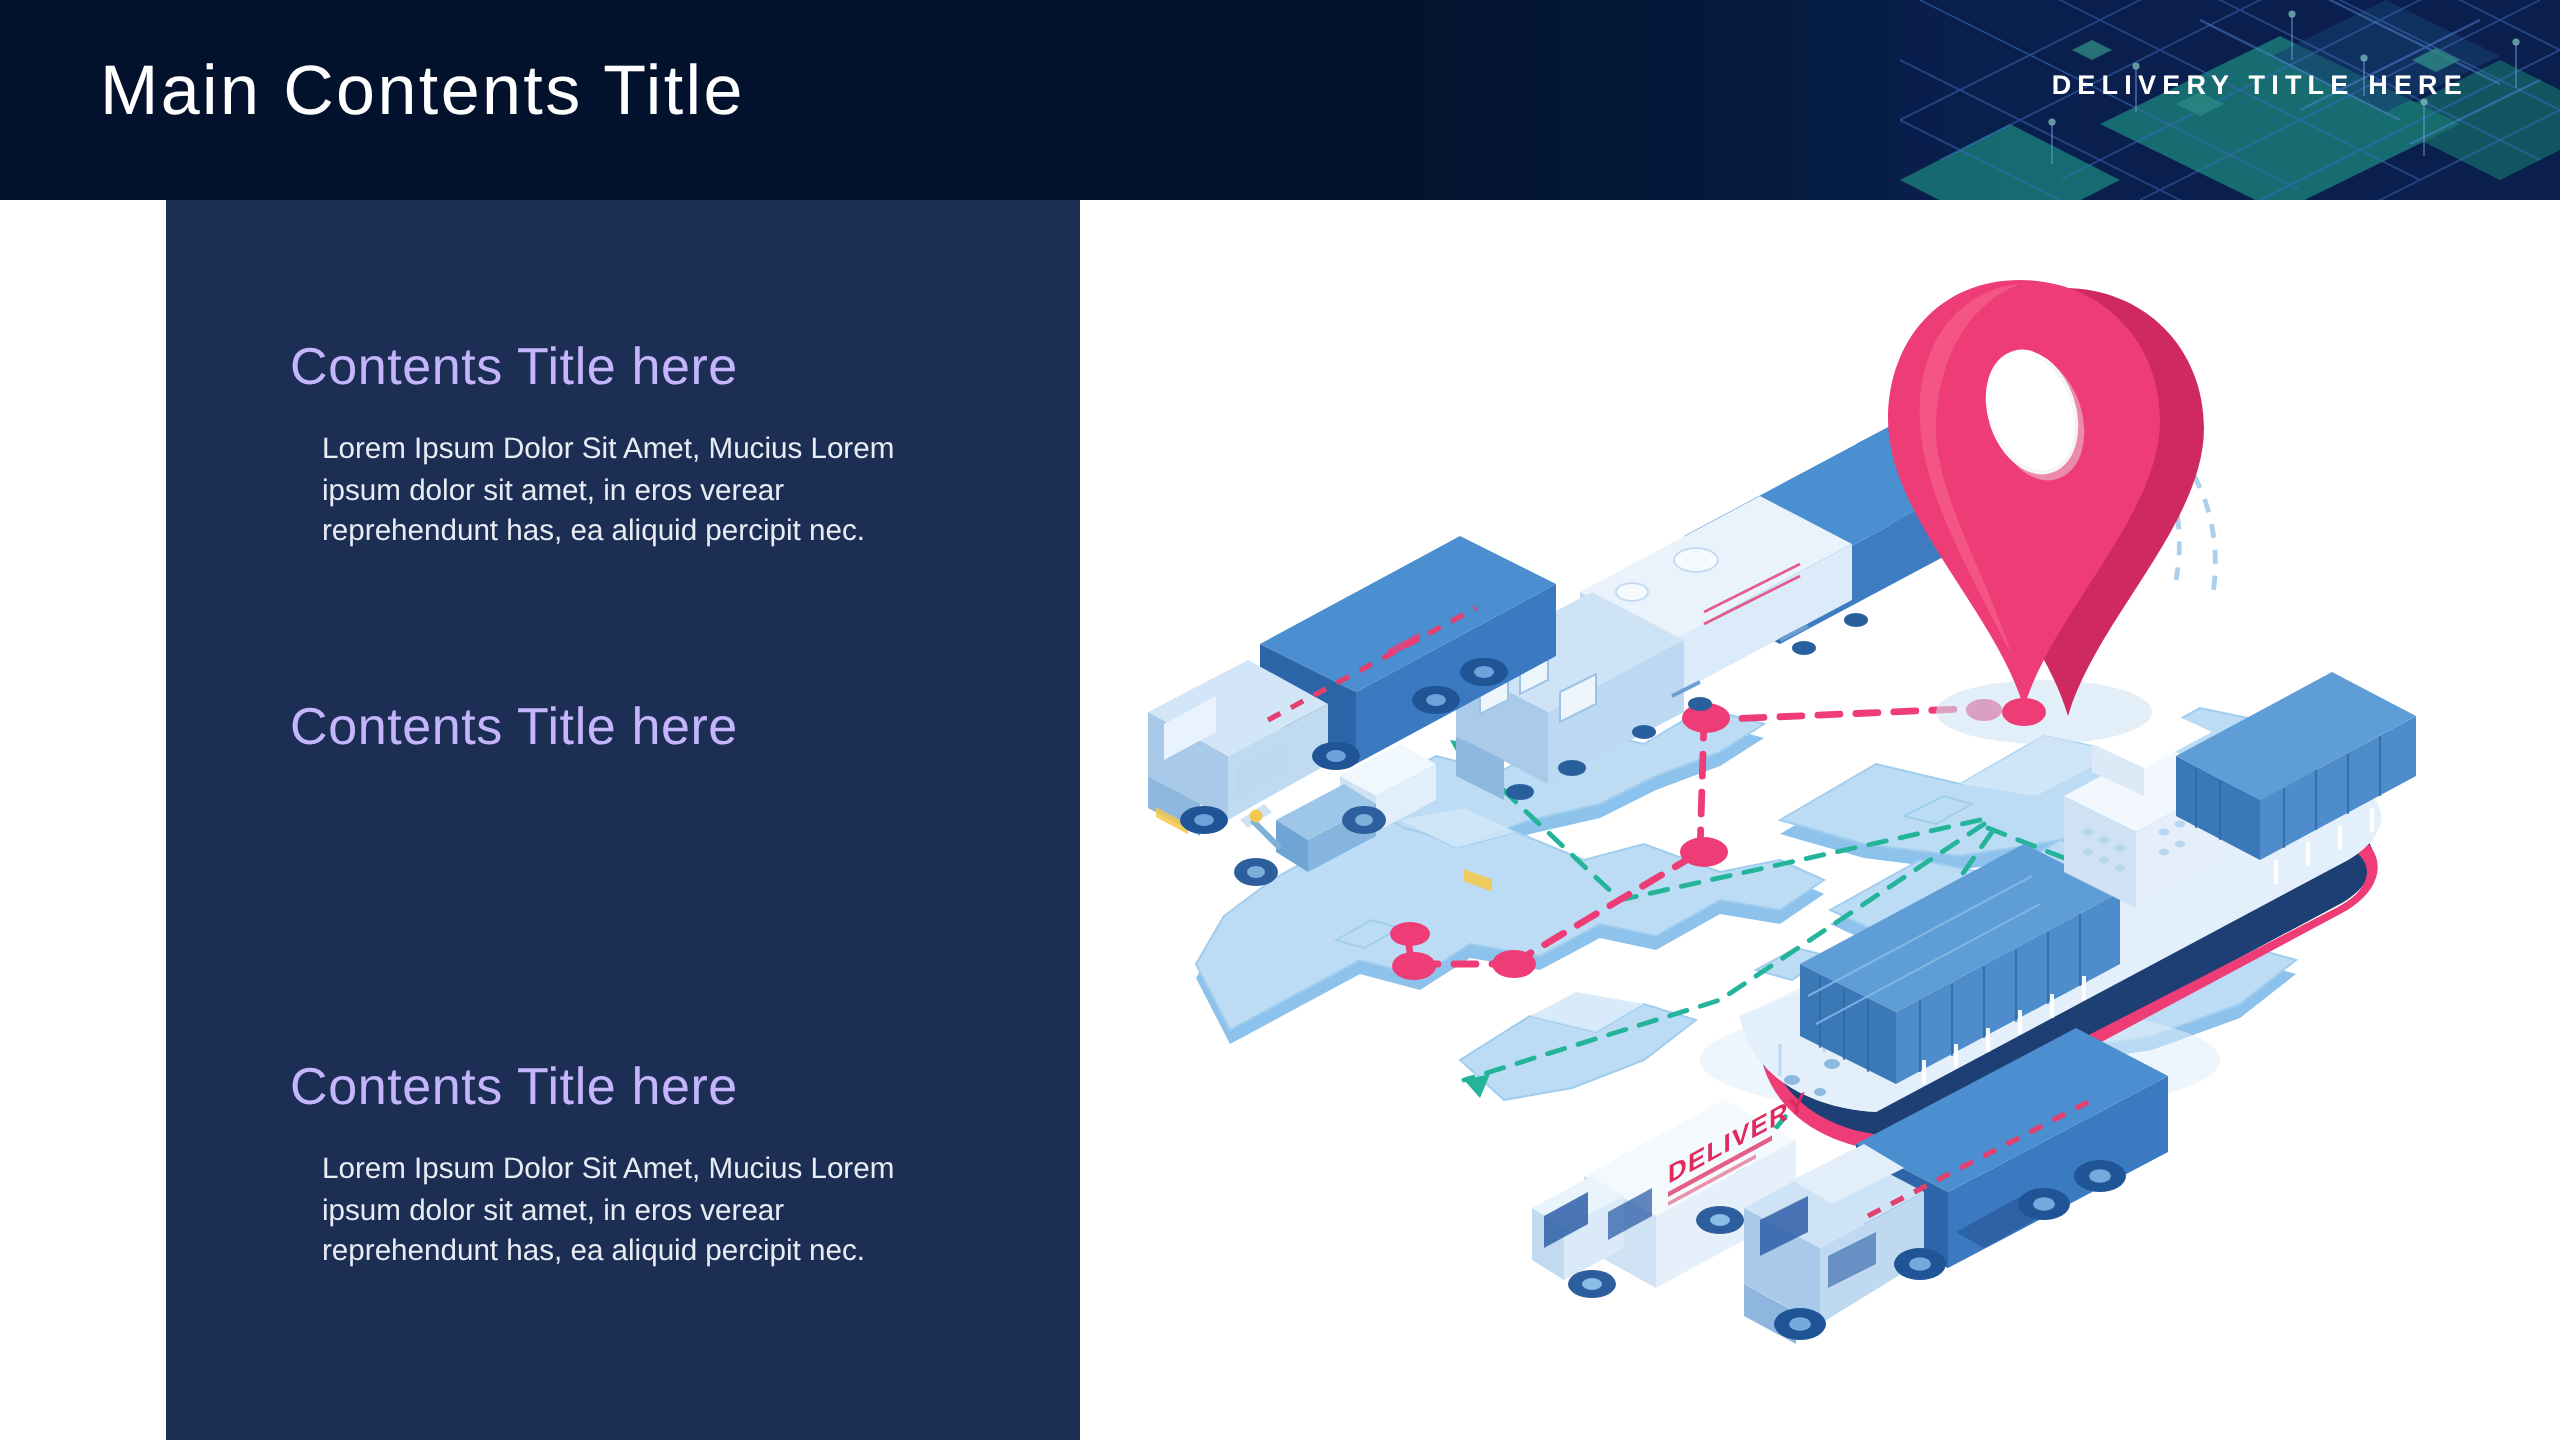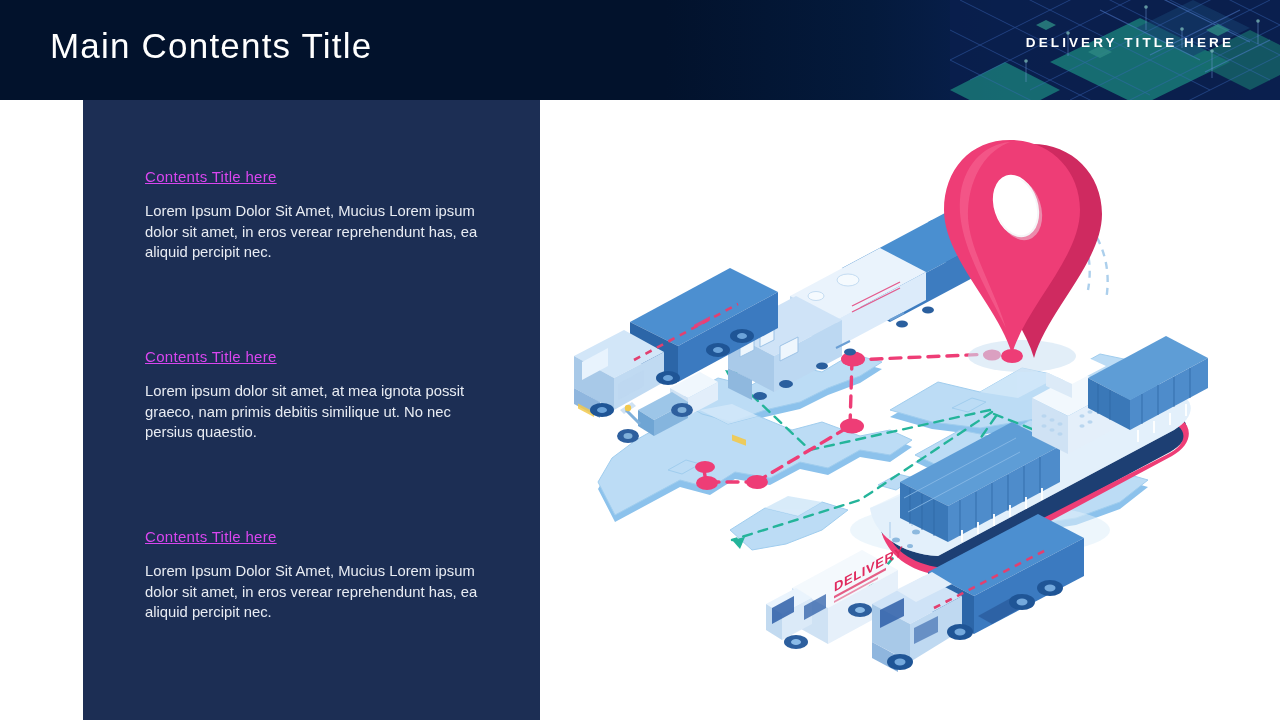--- a/index.html
+++ b/index.html
@@ -82,33 +82,32 @@
   .content-block {
     position: absolute;
     left: 62px;
     width: 340px;
   }
   .block-1 { top: 68px; }
   .block-2 { top: 248px; }
   .block-3 { top: 428px; }
 
   .block-title {
-    font-size: 15px;
+    font-size: 26px;
     font-weight: 400;
-    color: #d946ef;
+    color: #c4b5fd;
     letter-spacing: 0.3px;
     margin: 0 0 16px 0;
     white-space: nowrap;
-    text-decoration: underline;
   }
   .block-body {
     font-size: 14.8px;
     line-height: 20.5px;
     color: #e8ecf3;
-    margin: 0;
+    margin: 16px;
     font-weight: 400;
   }
 
   
   .illustration {
     position: absolute;
     left: 560px;
     top: 110px;
     width: 700px;
     height: 580px;
@@ -189,21 +188,20 @@
 
   <div class="sidebar">
 
     <div class="content-block block-1">
       <div class="block-title">Contents Title here</div>
       <div class="block-body">Lorem Ipsum Dolor Sit Amet, Mucius Lorem ipsum dolor sit amet, in eros verear reprehendunt has, ea aliquid percipit nec.</div>
     </div>
 
     <div class="content-block block-2">
       <div class="block-title">Contents Title here</div>
-      <div class="block-body">Lorem ipsum dolor sit amet, at mea ignota possit graeco, nam primis debitis similique ut. No nec persius quaestio.</div>
     </div>
 
     <div class="content-block block-3">
       <div class="block-title">Contents Title here</div>
       <div class="block-body">Lorem Ipsum Dolor Sit Amet, Mucius Lorem ipsum dolor sit amet, in eros verear reprehendunt has, ea aliquid percipit nec.</div>
     </div>
 
   </div>
 
   <div class="illustration">

